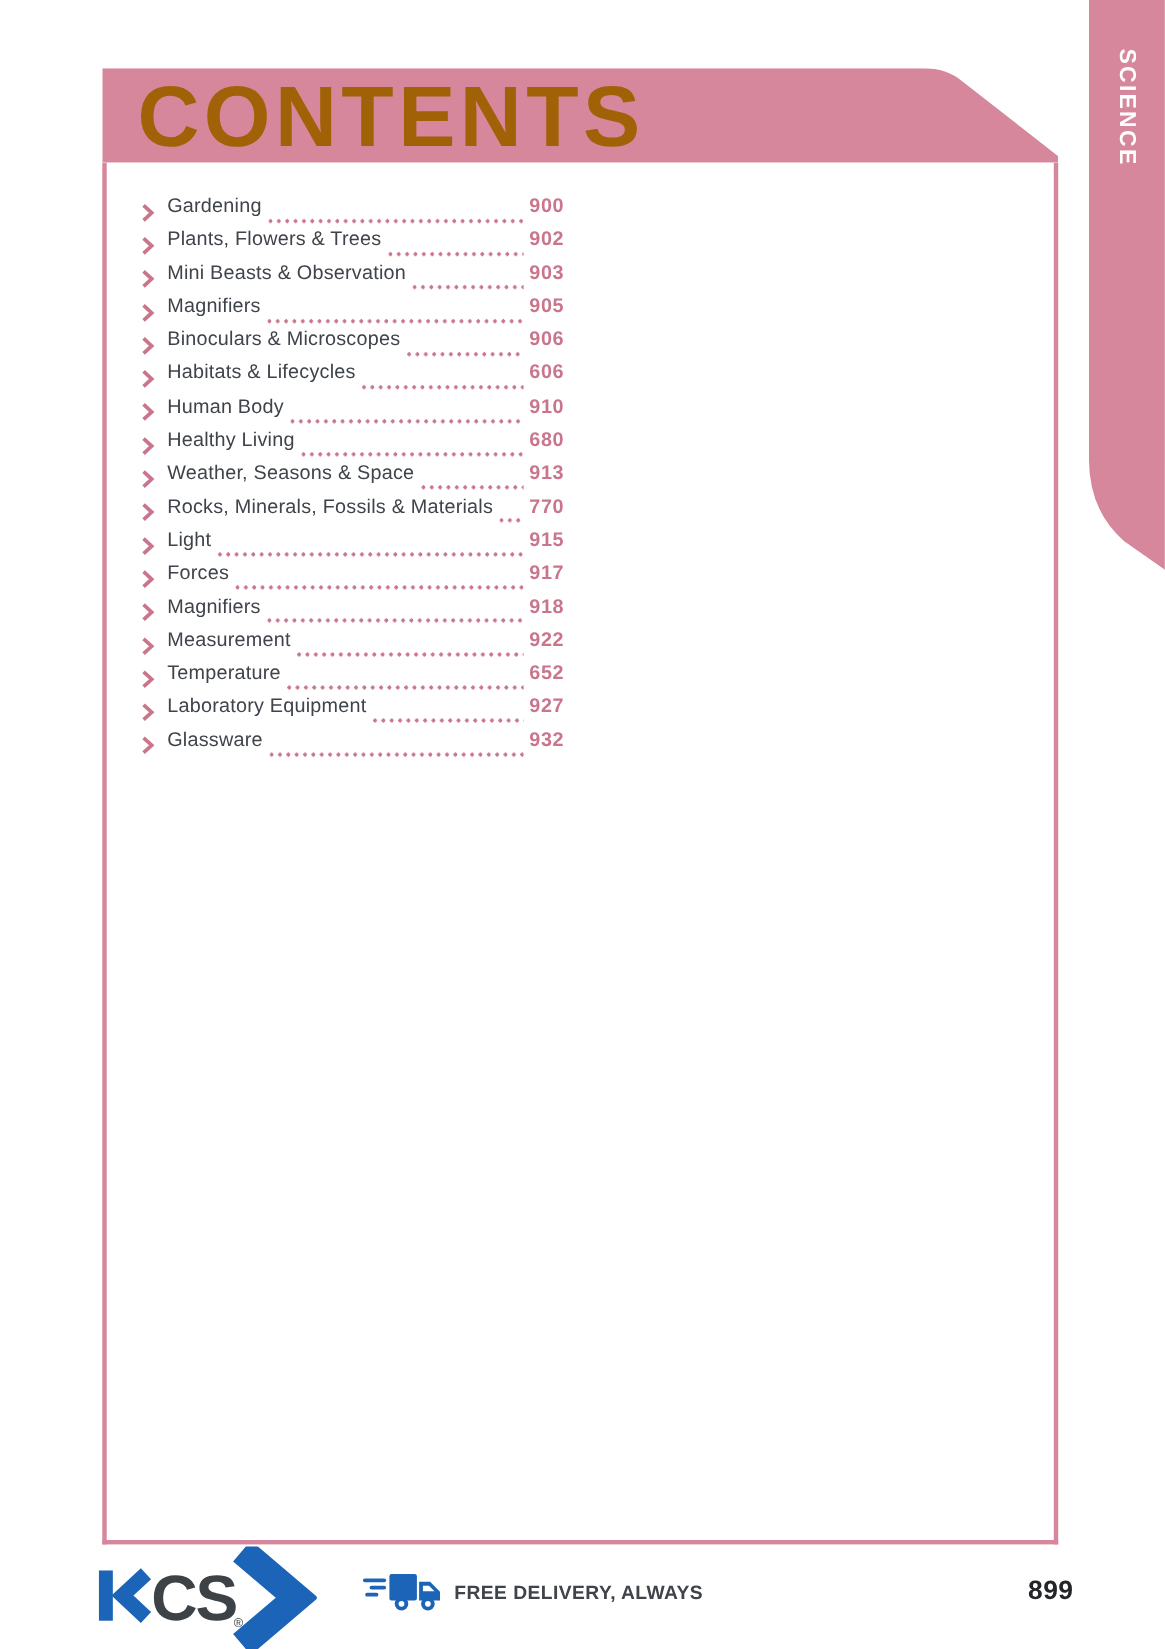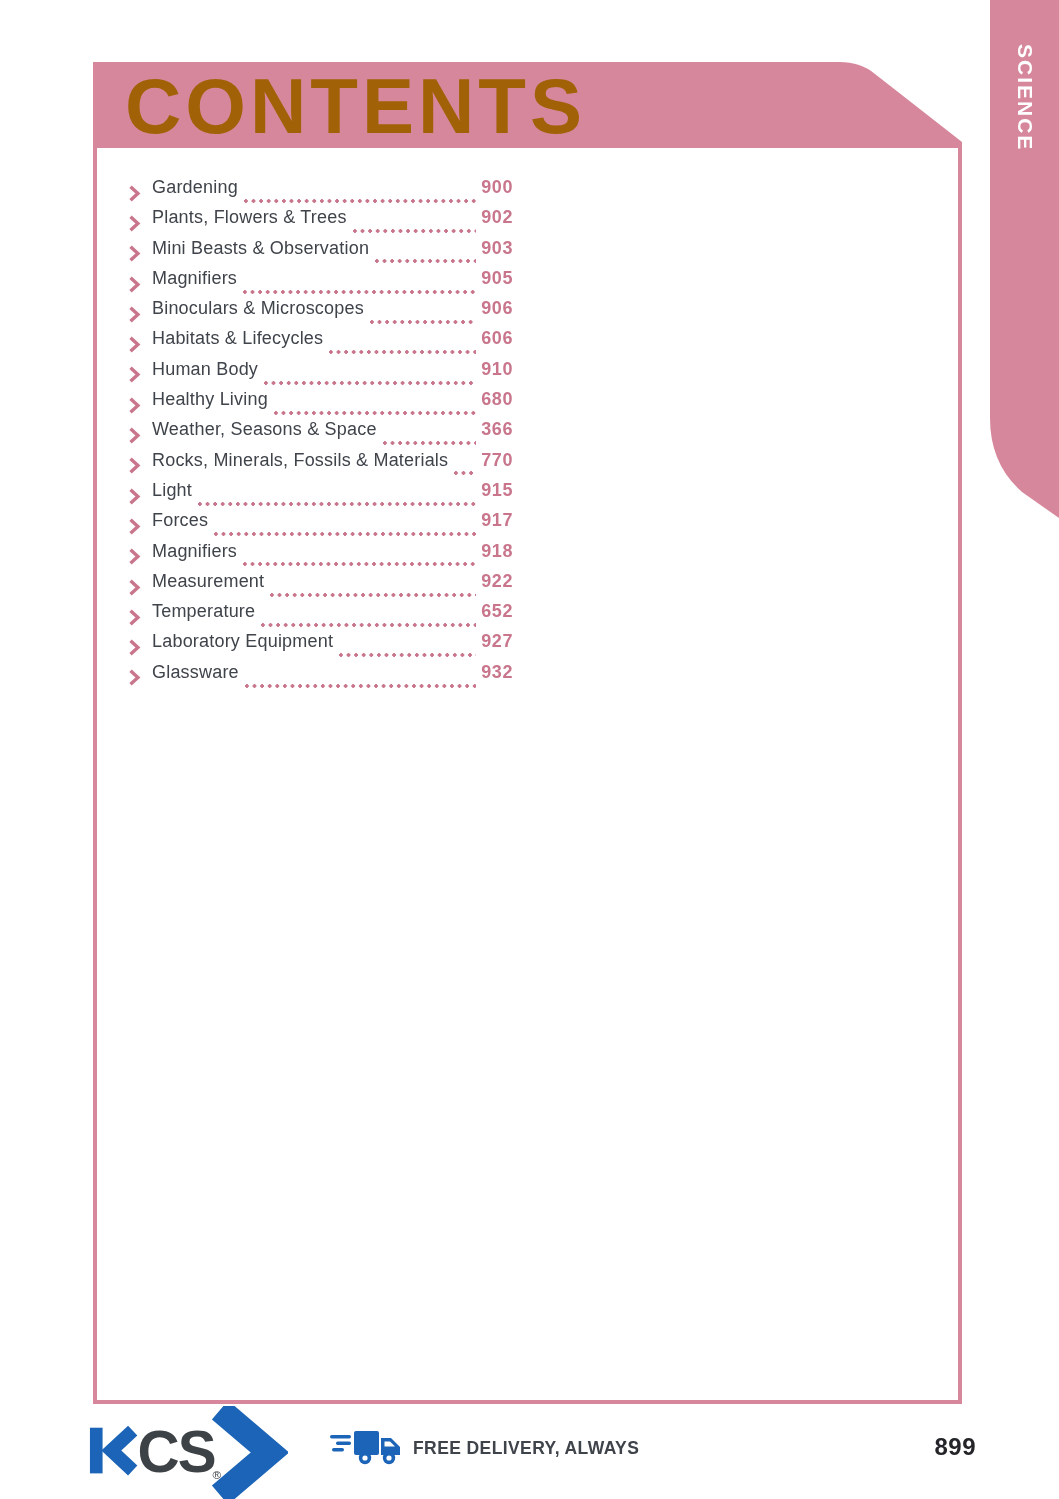--- a/index.html
+++ b/index.html
@@ -162,21 +162,21 @@
   </div>
 
   <div class="toc-row">
     <span class="chev">
       <svg width="15" height="17" viewBox="0 0 11 15">
         <path d="M2 1.5 L8.5 7.5 L2 13.5" stroke="var(--pink-accent)" stroke-width="3" fill="none"></path>
       </svg>
     </span>
     <span class="toc-label">Weather, Seasons &amp; Space</span>
     <span class="dots"></span>
-    <span class="toc-page">366</span>
+    <span class="toc-page">913</span>
   </div>
 
   <div class="toc-row">
     <span class="chev">
       <svg width="15" height="17" viewBox="0 0 11 15">
         <path d="M2 1.5 L8.5 7.5 L2 13.5" stroke="var(--pink-accent)" stroke-width="3" fill="none"></path>
       </svg>
     </span>
     <span class="toc-label">Rocks, Minerals, Fossils &amp; Materials</span>
     <span class="dots"></span>

